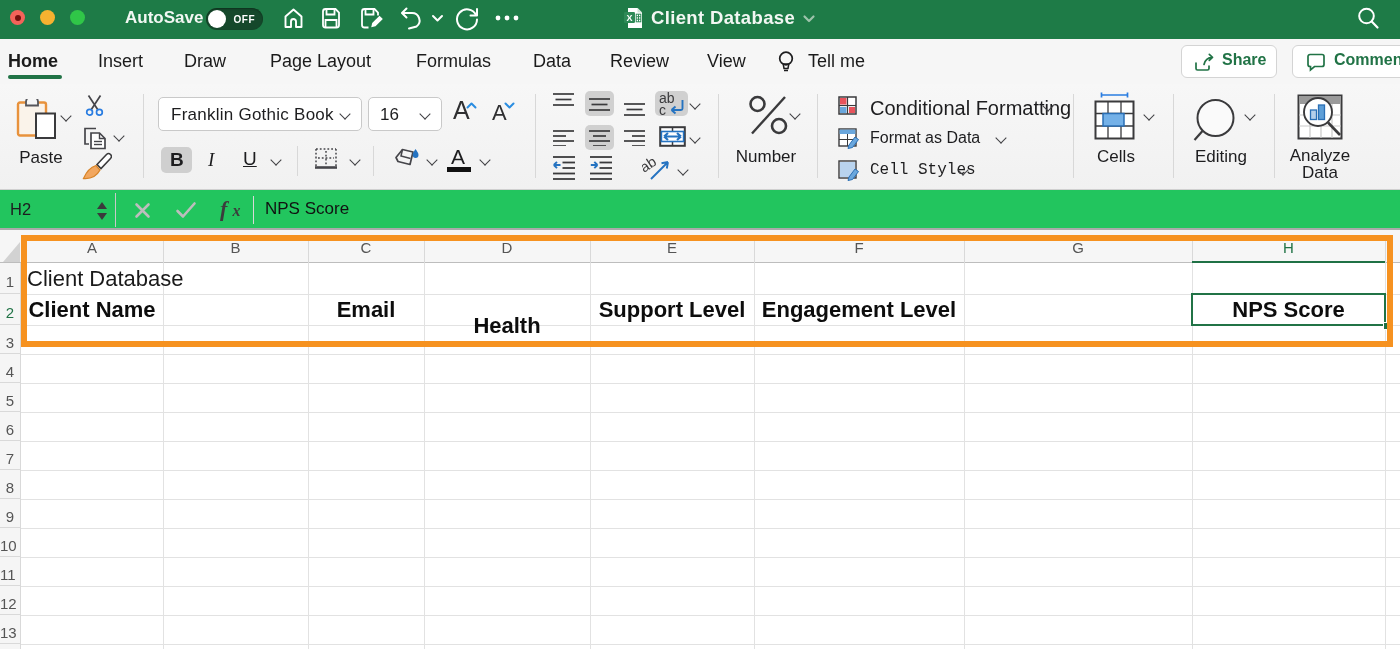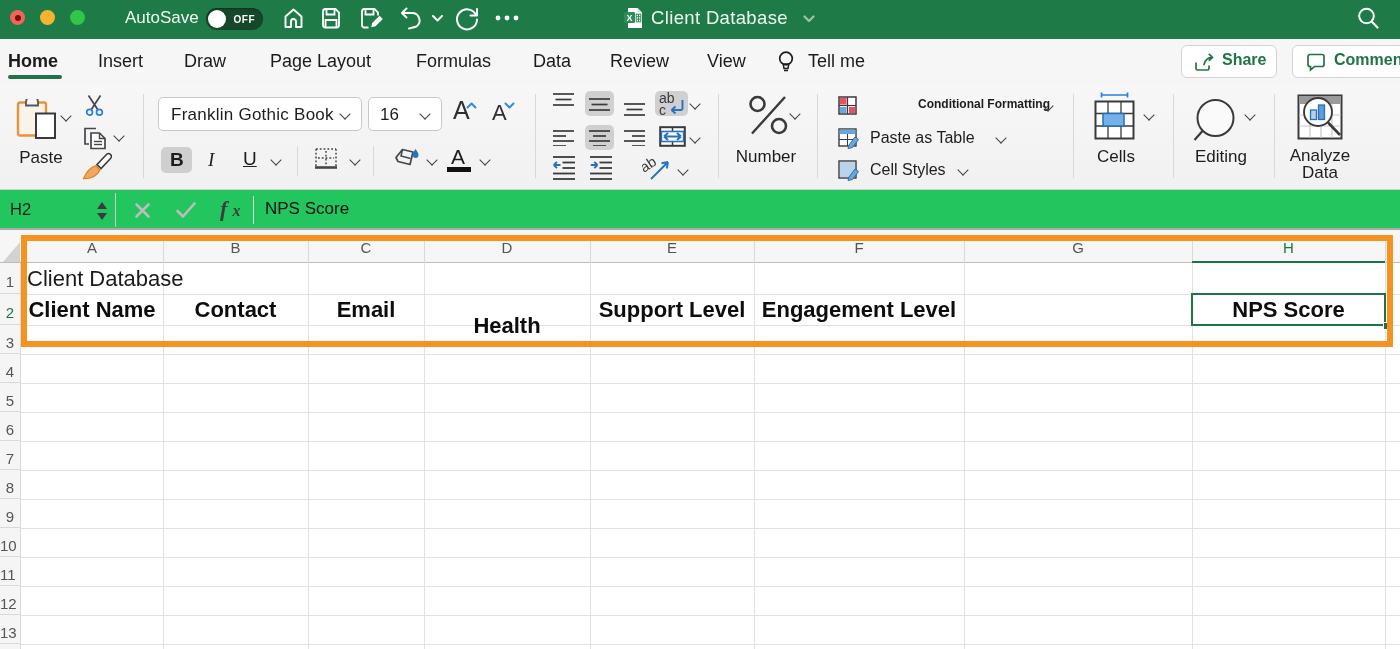--- a/index.html
+++ b/index.html
@@ -3,21 +3,21 @@
 <meta charset="utf-8">
 <style>
 * { margin:0; padding:0; box-sizing:border-box; }
 html,body { width:1400px; height:649px; overflow:hidden; }
 body { font-family:"Liberation Sans", sans-serif; position:relative; background:#fff; }
 .abs { position:absolute; }
 
 
 #titlebar { position:absolute; left:0; top:0; width:1400px; height:39px; background:#1e7b47; }
 .tl { position:absolute; top:10px; width:15px; height:15px; border-radius:50%; }
-#titlebar .wtxt { color:#f2f7f3; font-weight:normal; font-size:17px; }
+#titlebar .wtxt { color:#f2f7f3; font-weight:bold; font-size:17px; }
 
 
 #tabs { position:absolute; left:0; top:39px; width:1400px; height:45px; background:#f6f6f6; }
 .tab { position:absolute; top:0; height:45px; line-height:45px; font-size:18px; color:#1b1b1b; }
 .btn { position:absolute; background:#fff; border:1px solid #d4d4d4; border-radius:6px; height:33px; color:#217346; font-weight:bold; font-size:16px; }
 
 
 #ribbon { position:absolute; left:0; top:84px; width:1400px; height:106px; background:linear-gradient(#f7f7f7,#f1f1f1); border-bottom:1px solid #d0d0d0; }
 .vsep { position:absolute; top:10px; height:84px; width:1px; background:#d8d8d8; }
 .combo { position:absolute; background:#fff; border:1px solid #c9c9c9; border-radius:5px; }
@@ -309,37 +309,37 @@
 
   <svg class="abs" style="left:838px; top:12px;" width="19" height="19" viewBox="0 0 19 19">
     <rect x="1" y="1" width="17" height="17" fill="#fff" stroke="#3a3a3c" stroke-width="1.5"></rect>
     <line x1="9.5" y1="1" x2="9.5" y2="18" stroke="#3a3a3c" stroke-width="1.2"></line>
     <line x1="1" y1="9.5" x2="18" y2="9.5" stroke="#3a3a3c" stroke-width="1.2"></line>
     <rect x="2" y="2" width="6.5" height="6.5" fill="#e8535c"></rect>
     <rect x="11" y="2" width="6" height="6.5" fill="#fff"></rect>
     <rect x="2" y="11" width="6.5" height="6" fill="#6aa7dd"></rect>
     <rect x="11" y="11" width="6" height="6" fill="#e8535c"></rect>
   </svg>
-  <span class="abs" style="left:918px; top:13px; font-size:12px; color:#1d1d1f;font-weight:bold;">Conditional Formatting</span>
+  <span class="abs" style="left:870px; top:13px; font-size:20px; color:#1d1d1f;">Conditional Formatting</span>
   <div class="chva" style="left:1044px; top:18px;"></div>
   <svg class="abs" style="left:838px; top:44px;" width="21" height="21" viewBox="0 0 21 21">
     <rect x="1" y="1" width="17" height="17" fill="#fff" stroke="#3a3a3c" stroke-width="1.4"></rect>
     <rect x="1.6" y="1.6" width="15.8" height="4.4" fill="#6aa7dd"></rect>
     <line x1="1" y1="11.5" x2="18" y2="11.5" stroke="#3a3a3c" stroke-width="1"></line>
     <line x1="9.5" y1="6" x2="9.5" y2="18" stroke="#3a3a3c" stroke-width="1"></line>
     <path d="M11 17 L17 9 L20.5 11.5 L14.5 19.5 L10 20.5 Z" fill="#6aa7dd" stroke="#2a6fb5" stroke-width="1"></path>
   </svg>
-  <span class="abs" style="left:870px; top:45px; font-size:16px; color:#1d1d1f;">Paste as Table</span>
+  <span class="abs" style="left:870px; top:45px; font-size:16px; color:#1d1d1f;">Format as Data</span>
   <div class="chva" style="left:997px; top:50px;"></div>
   <svg class="abs" style="left:838px; top:76px;" width="21" height="21" viewBox="0 0 21 21">
     <rect x="1" y="1" width="17" height="17" fill="#fff" stroke="#3a3a3c" stroke-width="1.4"></rect>
     <rect x="2" y="2" width="15" height="15" fill="#b9d3ee"></rect>
     <path d="M11 17 L17 9 L20.5 11.5 L14.5 19.5 L10 20.5 Z" fill="#6aa7dd" stroke="#2a6fb5" stroke-width="1"></path>
   </svg>
-  <span class="abs" style="left:870px; top:77px; font-size:16px; color:#1d1d1f;">Cell Styles</span>
+  <span class="abs" style="left:870px; top:77px; font-size:16px; color:#1d1d1f;font-family:Liberation Mono, monospace;">Cell Styles</span>
   <div class="chva" style="left:959px; top:82px;"></div>
   <div class="vsep" style="left:1073px;"></div>
 
   <svg class="abs" style="left:1094px; top:8px;" width="41" height="48" viewBox="0 0 41 48">
     <path d="M7.5 3 L33.5 3 M7.5 0.5 L7.5 5.5 M33.5 0.5 L33.5 5.5" stroke="#2a7de1" stroke-width="1.7"></path>
     <rect x="1.5" y="9.5" width="38" height="37" fill="#fff" stroke="#3a3a3c" stroke-width="2"></rect>
     <line x1="1.5" y1="21.5" x2="39.5" y2="21.5" stroke="#3a3a3c" stroke-width="1.3"></line>
     <line x1="1.5" y1="34" x2="39.5" y2="34" stroke="#3a3a3c" stroke-width="1.3"></line>
     <line x1="14" y1="9.5" x2="14" y2="46.5" stroke="#3a3a3c" stroke-width="1.3"></line>
     <line x1="27" y1="9.5" x2="27" y2="46.5" stroke="#3a3a3c" stroke-width="1.3"></line>
@@ -440,21 +440,20 @@
 <div class="abs" style="left:0; top:182px; width:20px; height:29px; line-height:35px; text-align:right; padding-right:6px; font-size:15px; color:#555; border-bottom:1px solid #d9d9d9;">6</div>
 <div class="abs" style="left:0; top:211px; width:20px; height:29px; line-height:35px; text-align:right; padding-right:6px; font-size:15px; color:#555; border-bottom:1px solid #d9d9d9;">7</div>
 <div class="abs" style="left:0; top:240px; width:20px; height:29px; line-height:35px; text-align:right; padding-right:6px; font-size:15px; color:#555; border-bottom:1px solid #d9d9d9;">8</div>
 <div class="abs" style="left:0; top:269px; width:20px; height:29px; line-height:35px; text-align:right; padding-right:6px; font-size:15px; color:#555; border-bottom:1px solid #d9d9d9;">9</div>
 <div class="abs" style="left:0; top:298px; width:20px; height:29px; line-height:35px; text-align:left; padding-right:6px; font-size:15px; color:#555; border-bottom:1px solid #d9d9d9;">10</div>
 <div class="abs" style="left:0; top:327px; width:20px; height:29px; line-height:35px; text-align:right; padding-right:6px; font-size:15px; color:#555; border-bottom:1px solid #d9d9d9;">11</div>
 <div class="abs" style="left:0; top:356px; width:20px; height:29px; line-height:35px; text-align:right; padding-right:6px; font-size:15px; color:#555; border-bottom:1px solid #d9d9d9;">12</div>
 <div class="abs" style="left:0; top:385px; width:20px; height:29px; line-height:35px; text-align:right; padding-right:6px; font-size:15px; color:#555; border-bottom:1px solid #d9d9d9;">13</div>
 <div class="abs" style="left:27px; top:33px; height:31px; line-height:32px; font-size:22px; color:#1a1a1a;">Client Database</div>
 <div class="abs" style="left:21px; top:64px; width:142px; height:31px; line-height:32px; text-align:center; font-weight:bold; font-size:22px; color:#0d0d0d;">Client Name</div>
-<div class="abs" style="left:163px; top:64px; width:145px; height:31px; line-height:32px; text-align:center; font-weight:bold; font-size:22px; color:#0d0d0d;">Contact</div>
 <div class="abs" style="left:308px; top:64px; width:116px; height:31px; line-height:32px; text-align:center; font-weight:bold; font-size:22px; color:#0d0d0d;">Email</div>
 <div class="abs" style="left:424px; top:80px; width:166px; height:31px; line-height:32px; text-align:center; font-weight:bold; font-size:22px; color:#0d0d0d;">Health</div>
 <div class="abs" style="left:590px; top:64px; width:164px; height:31px; line-height:32px; text-align:center; font-weight:bold; font-size:22px; color:#0d0d0d;">Support Level</div>
 <div class="abs" style="left:754px; top:64px; width:210px; height:31px; line-height:32px; text-align:center; font-weight:bold; font-size:22px; color:#0d0d0d;">Engagement Level</div>
 <div class="abs" style="left:1192px; top:64px; width:193px; height:31px; line-height:32px; text-align:center; font-weight:bold; font-size:22px; color:#0d0d0d;">NPS Score</div>
 <div class="abs" style="left:1191px; top:63px; width:195px; height:33px; border:2.5px solid #217346;"></div>
 <div class="abs" style="left:1383px; top:91.5px; width:8px; height:8px; background:#1f7145; border:1px solid #fff;"></div>
 </div>
 <div id="orangebox" class="abs" style="left:21px; top:234.5px; width:1372px; height:112.5px; border:6.5px solid #f69220; z-index:50;"></div>
 

